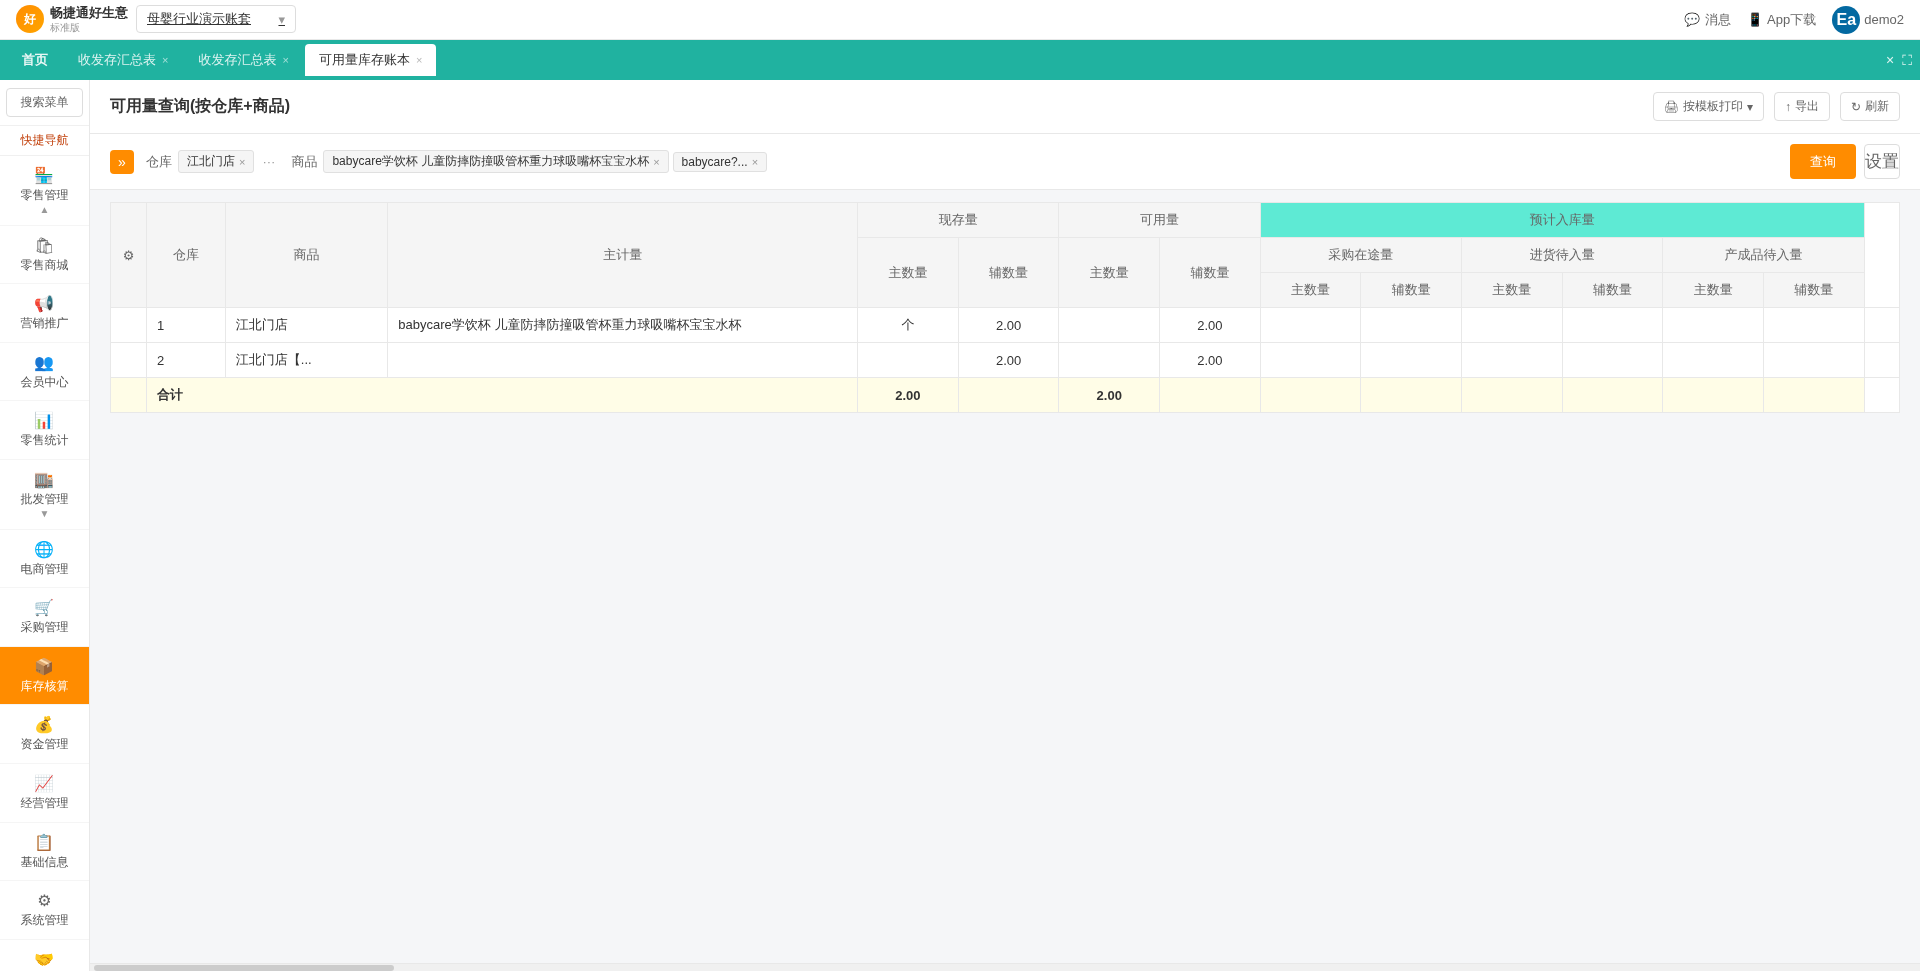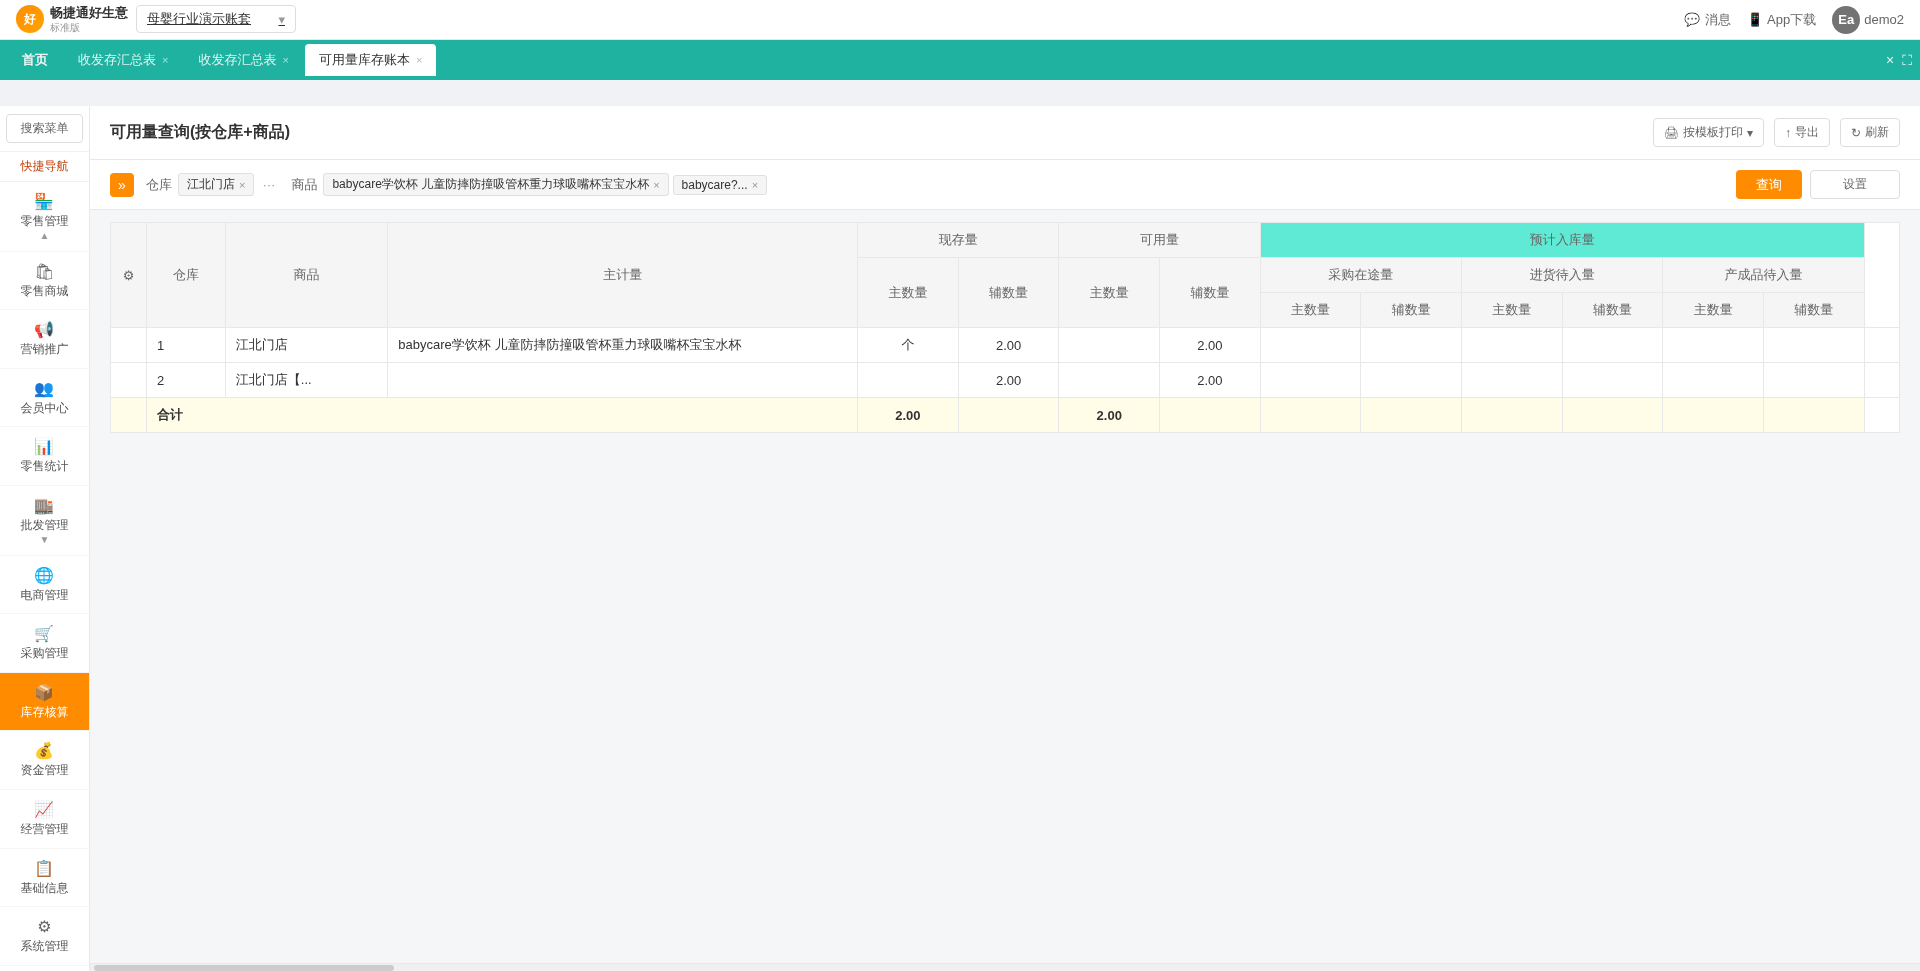--- a/index.html
+++ b/index.html
@@ -18,21 +18,21 @@
     }
     .top-bar-left { display: flex; align-items: center; gap: 8px; }
     .logo-area { display: flex; align-items: center; gap: 6px; }
     .logo-icon { width: 28px; height: 28px; background: linear-gradient(135deg, #ff8c00, #ffa500); border-radius: 50%; display: flex; align-items: center; justify-content: center; color: white; font-size: 12px; font-weight: bold; }
     .logo-text { font-size: 12px; color: #666; line-height: 1.3; }
     .logo-text .title { color: #333; font-weight: bold; font-size: 13px; }
     .logo-tag { font-size: 10px; color: #999; }
     .industry-selector { display: flex; align-items: center; gap: 4px; padding: 4px 10px; border: 1px solid #ddd; border-radius: 4px; background: #fff; cursor: pointer; font-size: 13px; color: #333; min-width: 160px; text-decoration: underline; }
     .top-bar-right { display: flex; align-items: center; gap: 16px; font-size: 13px; color: #666; }
     .top-bar-right-item { display: flex; align-items: center; gap: 4px; cursor: pointer; }
-    .avatar { width: 28px; height: 28px; border-radius: 50%; background: #737373; display: flex; align-items: center; justify-content: center; color: white; font-size: 13px; font-weight: bold; overflow: hidden; }
+    .avatar { width: 28px; height: 28px; border-radius: 50%; background: #0369a1; display: flex; align-items: center; justify-content: center; color: white; font-size: 16px; font-weight: bold; overflow: hidden; }
 
     
     .nav-tabs {
       height: 40px;
       background: #20b2a0;
       display: flex;
       align-items: center;
       padding: 0 8px;
       flex-shrink: 0;
       gap: 2px;
@@ -51,21 +51,21 @@
     }
     .nav-tab.active { background: #fff; color: #333; border-radius: 4px 4px 0 0; }
     .nav-tab .close-x { font-size: 11px; opacity: 0.7; }
     .nav-tab.active .close-x { color: #999; }
     .nav-tab-home { color: rgba(255,255,255,0.9); font-weight: bold; }
     .nav-spacer { flex: 1; }
     .nav-controls { display: flex; gap: 8px; }
     .nav-ctrl-btn { color: rgba(255,255,255,0.85); cursor: pointer; font-size: 14px; }
 
     
-    .main-layout { display: flex; flex: 1; overflow: hidden; margin-top: 26px; }
+    .main-layout { display: flex; flex: 1; overflow: hidden; }
     .sidebar {
       width: 90px;
       background: #fff;
       border-right: 1px solid #e8e8e8;
       display: flex;
       flex-direction: column;
       flex-shrink: 0;
       overflow-y: auto;
     }
     .sidebar-search { padding: 8px 6px; border-bottom: 1px solid #f0f0f0; }
@@ -116,21 +116,21 @@
     }
     .filter-toggle-btn { width: 24px; height: 24px; background: #ff8c00; border: none; border-radius: 4px; color: white; cursor: pointer; display: flex; align-items: center; justify-content: center; font-size: 14px; flex-shrink: 0; }
     .filter-group { display: flex; align-items: center; gap: 6px; }
     .filter-label { font-size: 13px; color: #666; white-space: nowrap; }
     .filter-tags { display: flex; align-items: center; gap: 4px; flex-wrap: wrap; }
     .filter-tag { display: flex; align-items: center; gap: 4px; padding: 2px 8px; background: #f5f5f5; border: 1px solid #e0e0e0; border-radius: 3px; font-size: 12px; color: #333; }
     .filter-tag .tag-close { color: #999; cursor: pointer; font-size: 11px; }
     .filter-ellipsis { color: #999; cursor: pointer; padding: 0 4px; }
     .filter-actions-right { margin-left: auto; display: flex; gap: 8px; }
     .btn-query { padding: 5px 20px; background: #ff8c00; color: white; border: none; border-radius: 4px; cursor: pointer; font-size: 13px; }
-    .btn-settings { padding: 5px 32px; background: #fff; color: #666; border: 1px solid #ddd; border-radius: 4px; cursor: pointer; font-size: 12px; }
+    .btn-settings { padding: 5px 0; background: #fff; color: #666; border: 1px solid #ddd; border-radius: 4px; cursor: pointer; font-size: 17px; }
 
     
     .table-container { flex: 1; overflow: auto; padding: 12px 20px; }
     .data-table { width: 100%; border-collapse: collapse; background: #fff; border: 1px solid #e8e8e8; }
     .data-table th, .data-table td { border: 1px solid #e8e8e8; padding: 8px 10px; text-align: center; font-size: 13px; }
     .data-table th { background: #f5f5f5; color: #666; font-weight: normal; }
     .data-table th.section-header { background: #5eead4; text-align: center; }
     .data-table td.left-align { text-align: left; }
     .settings-col { width: 36px; }
     .settings-icon-cell { color: #999; cursor: pointer; }

